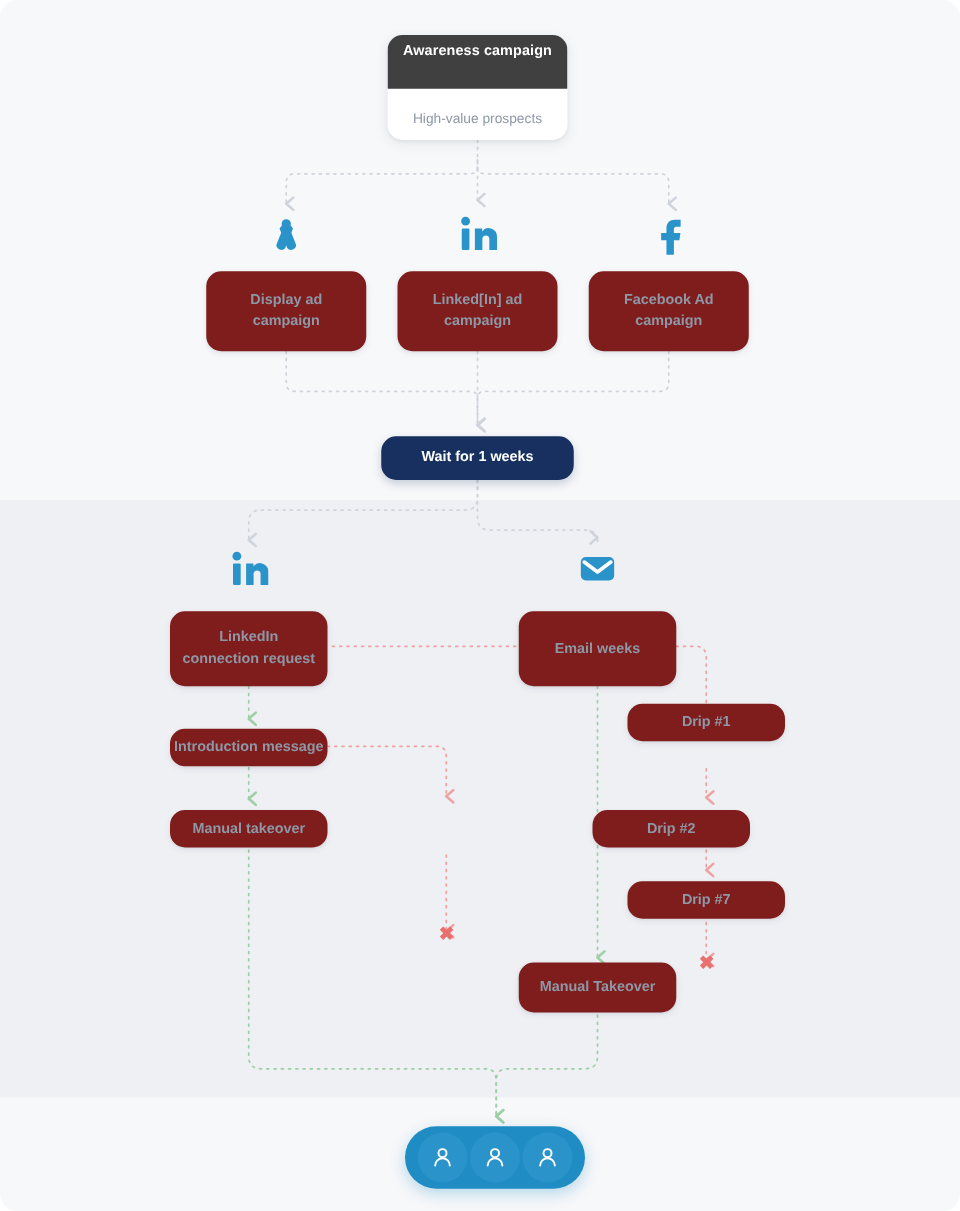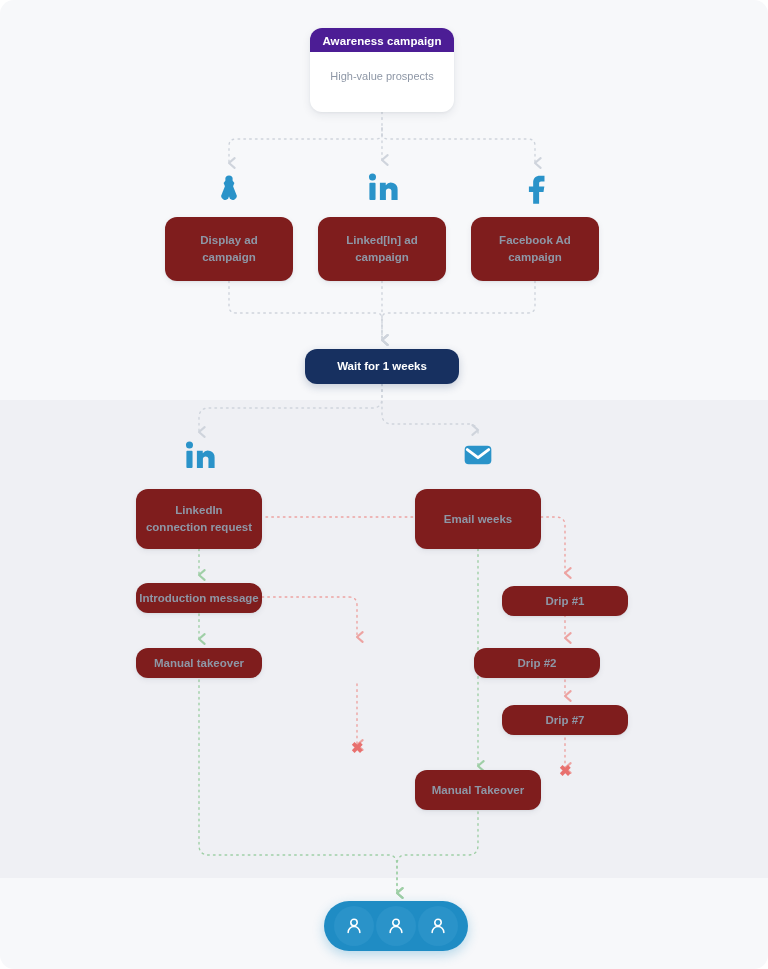--- a/index.html
+++ b/index.html
@@ -8,22 +8,22 @@
   .band{position:absolute;left:0;width:768px;background:#eff0f4;}
   svg.edges{position:absolute;left:0;top:0;width:768px;height:969px;pointer-events:none;}
   .node{position:absolute;background:#7f1d1d;border-radius:12px;
         box-shadow:0 2px 6px rgba(27,39,68,.07),0 1px 2px rgba(27,39,68,.05);
         display:flex;align-items:center;justify-content:center;text-align:center;
         color:#8e97a6;font-size:11.5px;line-height:1.45;font-weight:bold;}
   .node.dark{background:#173060;color:#ffffff;font-weight:bold;font-size:11.5px;
         box-shadow:0 3px 8px rgba(23,48,96,.22);}
   .card{position:absolute;background:#ffffff;border-radius:12px;overflow:hidden;
         box-shadow:0 3px 10px rgba(27,39,68,.08),0 1px 3px rgba(27,39,68,.05);}
-  .card-head{background:#4c1d95;color:#fff;font-size:11.5px;font-weight:bold;
-        padding:7px 0 5px 0;text-align:center;letter-spacing:.1px;}
+  .card-head{background:#404040;color:#fff;font-size:11.5px;font-weight:bold;
+        padding:7px 0 24px 0;text-align:center;letter-spacing:.1px;}
   .card-body{color:#8e97a6;font-size:11px;text-align:center;padding:18px 10px 0 10px;}
   .logo{position:absolute;display:flex;align-items:center;justify-content:center;}
   .xmark{position:absolute;color:#e8706e;font-size:15px;font-weight:bold;line-height:1;}
   .people{position:absolute;background:#1f8cc4;border-radius:999px;display:flex;
           align-items:center;justify-content:center;
           box-shadow:0 4px 12px rgba(31,140,196,.3);}
   .person{width:40px;height:40px;border-radius:50%;background:#2a93c9;
           display:flex;align-items:center;justify-content:center;margin:0 1px;}
 </style>
 </head>
@@ -149,21 +149,21 @@
       <span>connection request</span>
     </span>
   </div>
   <div class="node" style="left:136px;top:648px;width:126px;height:30px;">
     <span>Manual takeover</span>
   </div>
 
   <div class="node" style="left:415px;top:489px;width:126px;height:60px;">
     <span>Email weeks</span>
   </div>
-  <div class="node" style="left:502px;top:586px;width:126px;height:30px;text-align:right;">
+  <div class="node" style="left:502px;top:563px;width:126px;height:30px;text-align:right;">
     <span>Drip #1</span>
   </div>
   <div class="node" style="left:474px;top:648px;width:126px;height:30px;">
     <span>Drip #2</span>
   </div>
   <div class="node" style="left:502px;top:705px;width:126px;height:30px;">
     <span>Drip #7</span>
   </div>
   <div class="node" style="left:415px;top:770px;width:126px;height:40px;">
     <span>Manual Takeover</span>

